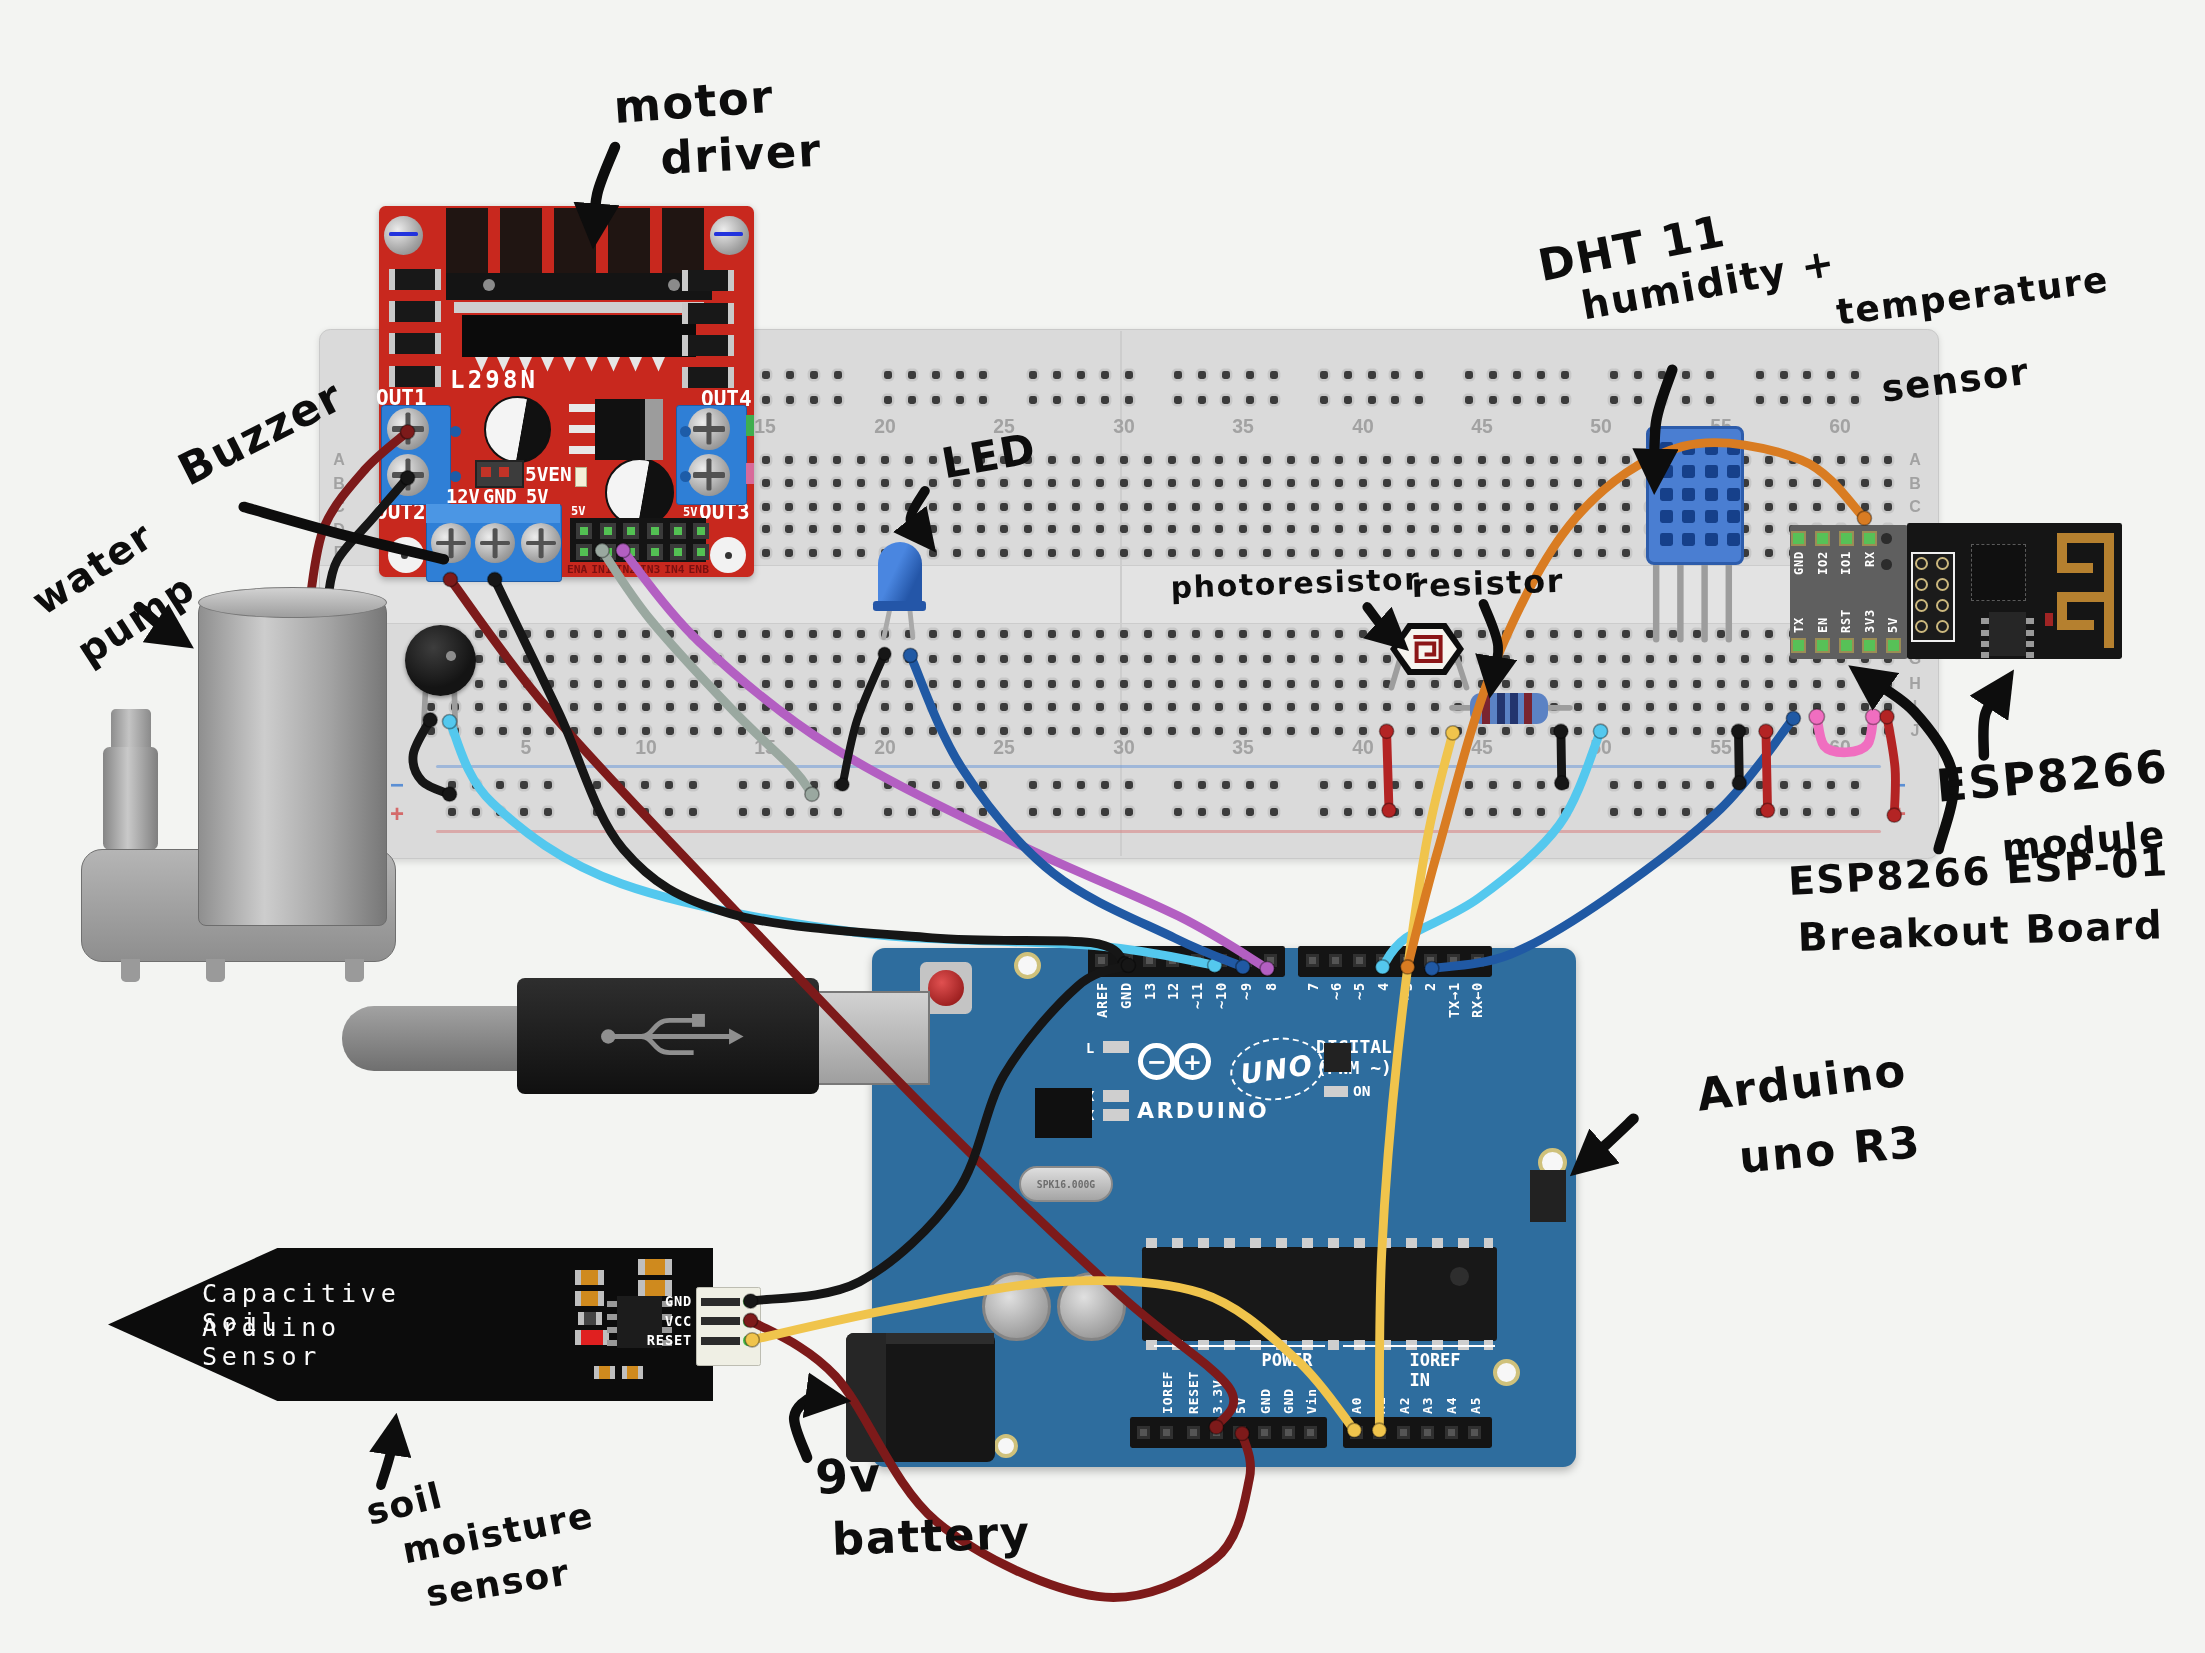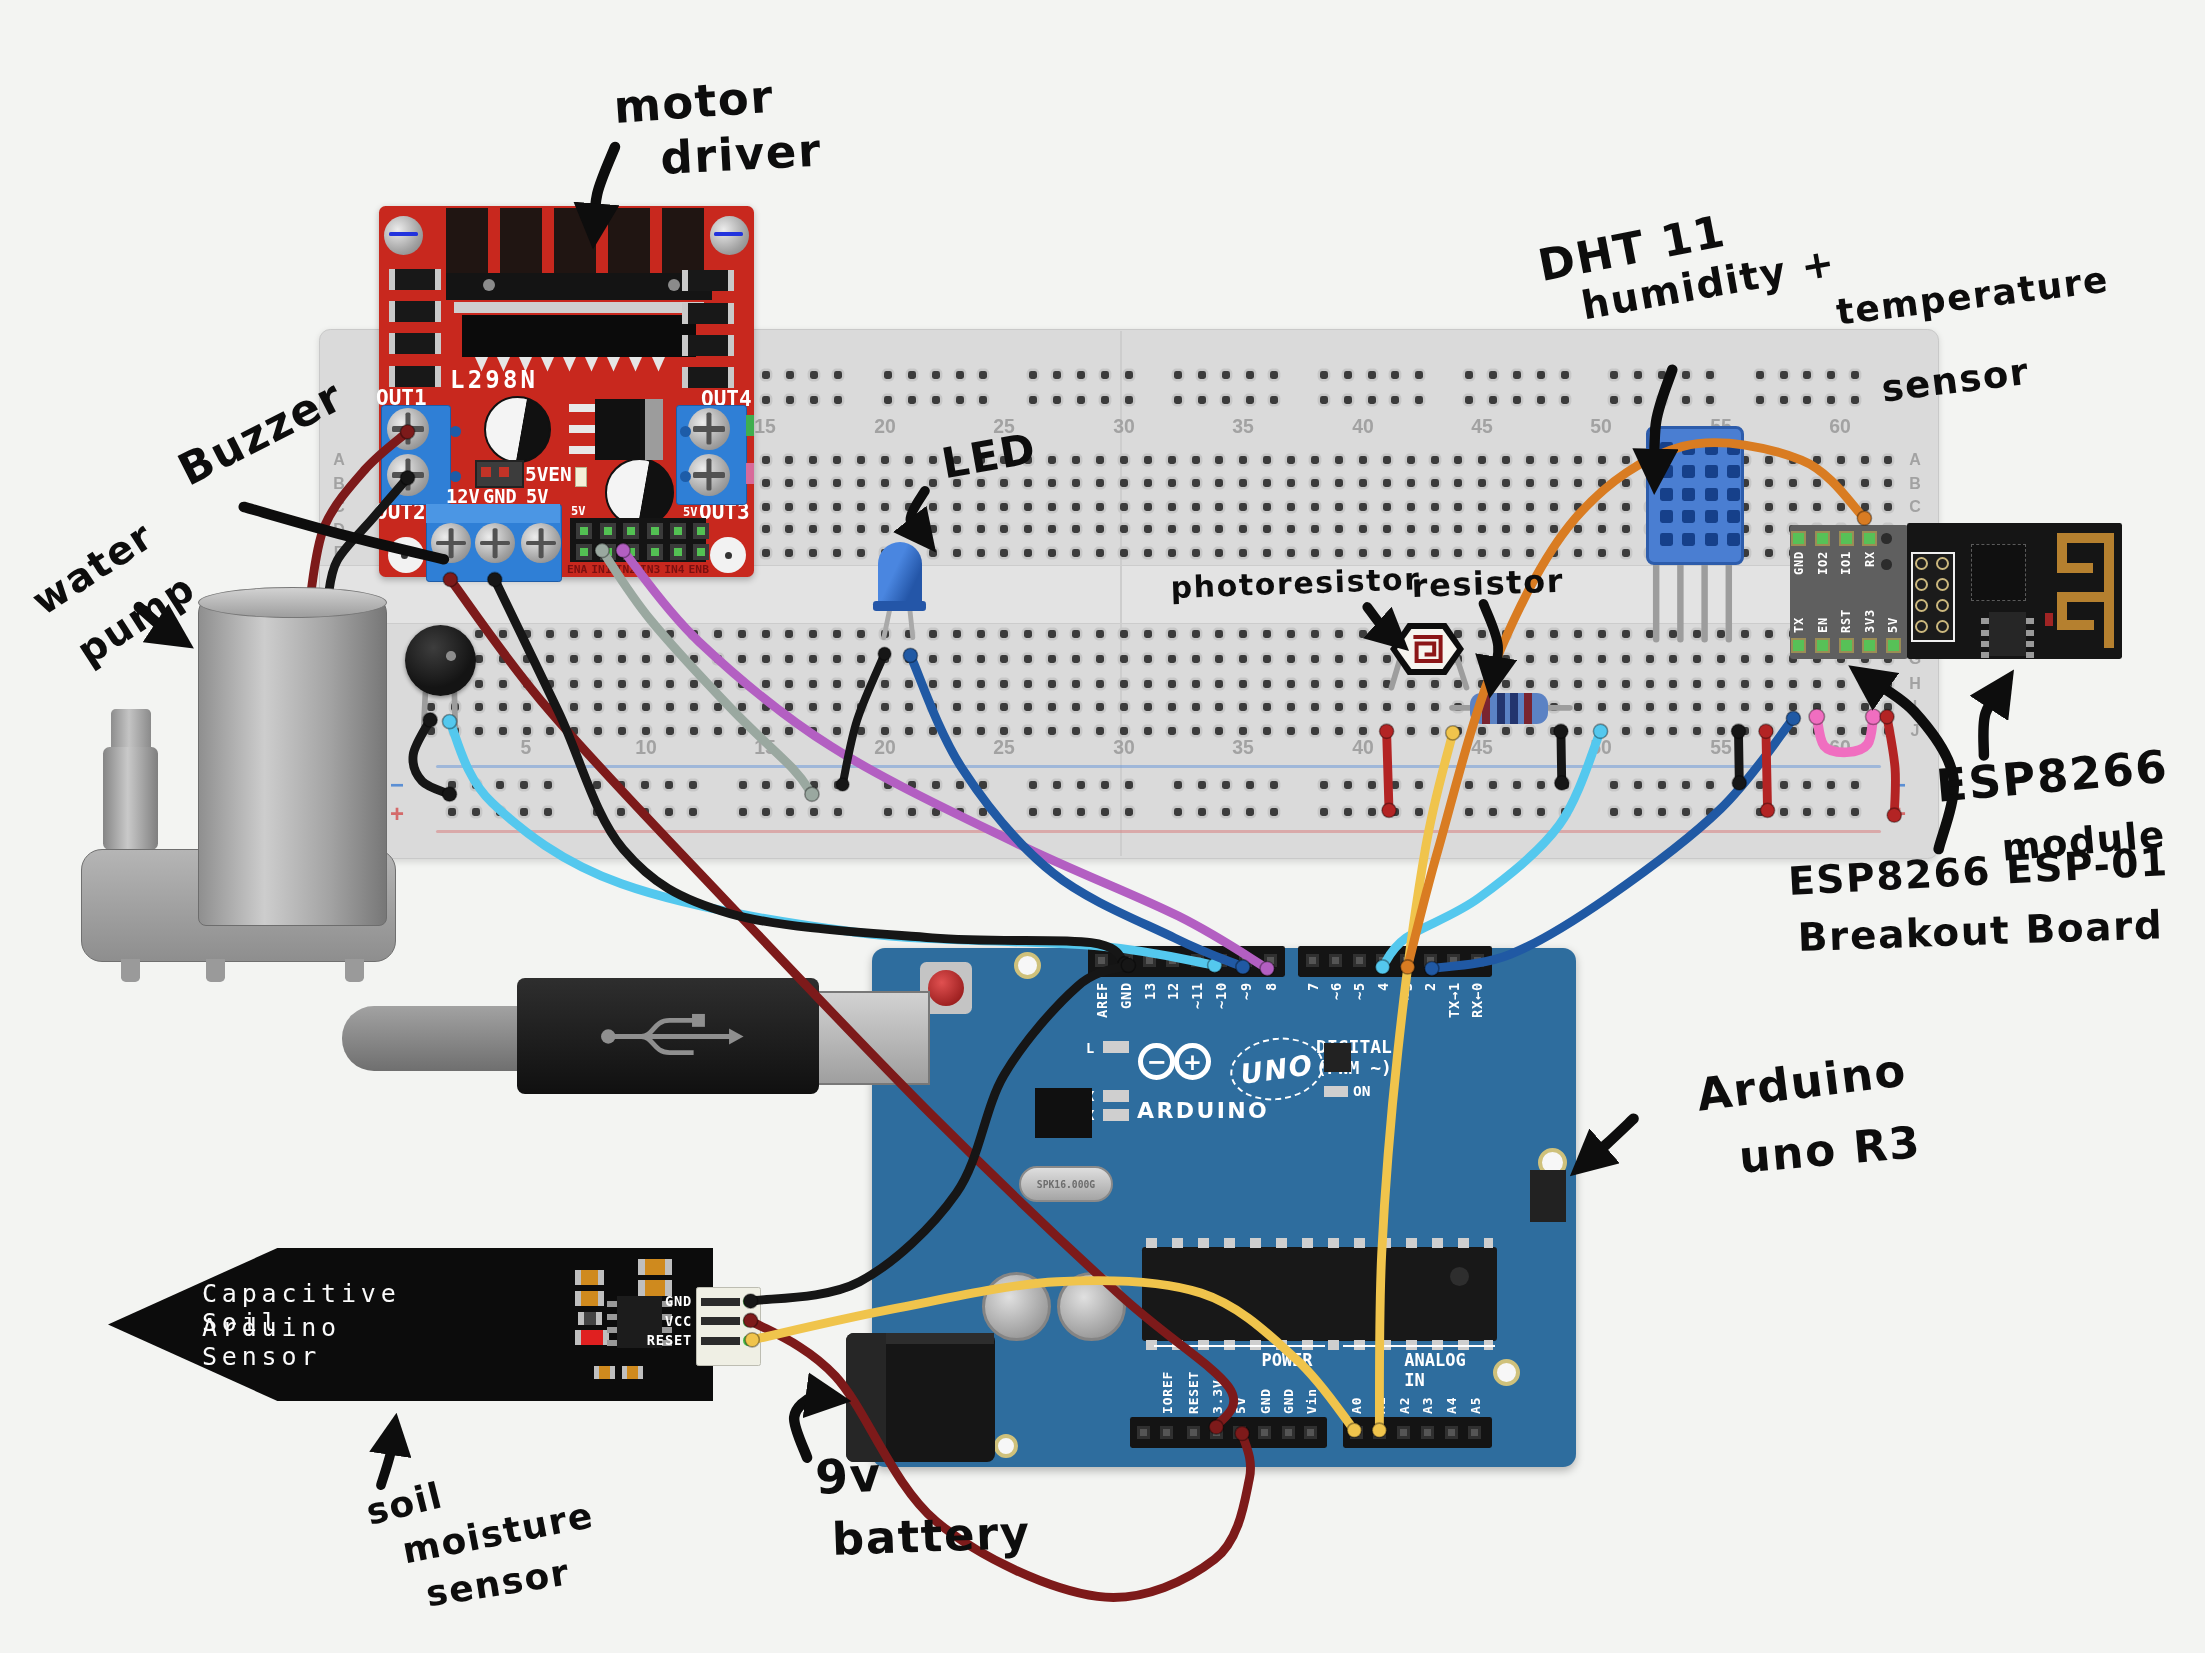--- a/index.html
+++ b/index.html
@@ -1317,21 +1317,21 @@
       <div class="abs" style="left:1146px;top:1238px;width:347px;height:9.7px;background:repeating-linear-gradient(90deg,#cfcfcf 0 11.3px,transparent 11.3px 26px);"></div>
       <div class="abs" style="left:1146px;top:1340px;width:347px;height:9.7px;background:repeating-linear-gradient(90deg,#cfcfcf 0 11.3px,transparent 11.3px 26px);"></div>
       <div class="abs" style="left:1450px;top:1267px;width:19.4px;height:19.4px;background:#2e2e2e;border-radius:50%;"></div>
       <div class="abs" style="left:982px;top:1272px;width:69px;height:69px;border-radius:50%;background:radial-gradient(circle at 38% 35%,#e0e0e0,#9a9a9a 75%);border:3.2px solid #848484;box-sizing:border-box;"></div>
       <div class="abs" style="left:1057px;top:1272px;width:69px;height:69px;border-radius:50%;background:radial-gradient(circle at 38% 35%,#e0e0e0,#9a9a9a 75%);border:3.2px solid #848484;box-sizing:border-box;"></div>
       <div class="abs" style="left:1530px;top:1170px;width:36px;height:52px;background:#222;"></div>
 
       <div class="abs" style="left:1154px;top:1345px;width:171px;height:1.6px;background:#fff;"></div>
       <div class="abs" style="left:1343px;top:1345px;width:152px;height:1.6px;background:#fff;"></div>
       <span class="abs" style="left:1287px;top:1350px;transform:translateX(-50%);color:#fff;font:700 17px 'DejaVu Sans Mono',monospace;">POWER</span>
-      <span class="abs" style="left:1435px;top:1350px;transform:translateX(-50%);color:#fff;font:700 17px 'DejaVu Sans Mono',monospace;">ANALOG IN</span>
+      <span class="abs" style="left:1435px;top:1350px;transform:translateX(-50%);color:#fff;font:700 17px 'DejaVu Sans Mono',monospace;">IOREF IN</span>
 
       <div class="abs" style="left:920px;top:962px;width:52px;height:52px;background:#c4c4c4;border-radius:6.5px;"></div>
       <div class="abs" style="left:928px;top:970px;width:36px;height:36px;border-radius:50%;background:radial-gradient(circle at 38% 35%,#e05050,#9c1f1f 75%);"></div>
 
       <div class="abs" style="left:817px;top:991px;width:113px;height:94px;background:linear-gradient(#d2d2d2,#9f9f9f);border:2.4px solid #787878;box-sizing:border-box;"></div>
       <div class="abs" style="left:846px;top:1333px;width:149px;height:129px;background:#161616;border-radius:8px;"></div>
       <div class="abs" style="left:846px;top:1333px;width:40px;height:129px;background:#262626;border-radius:8px 0 0 8px;"></div>
       <div class="abs" style="left:886px;top:1333px;width:108px;height:11.3px;background:#2d2d2d;"></div>
     </div>
 

